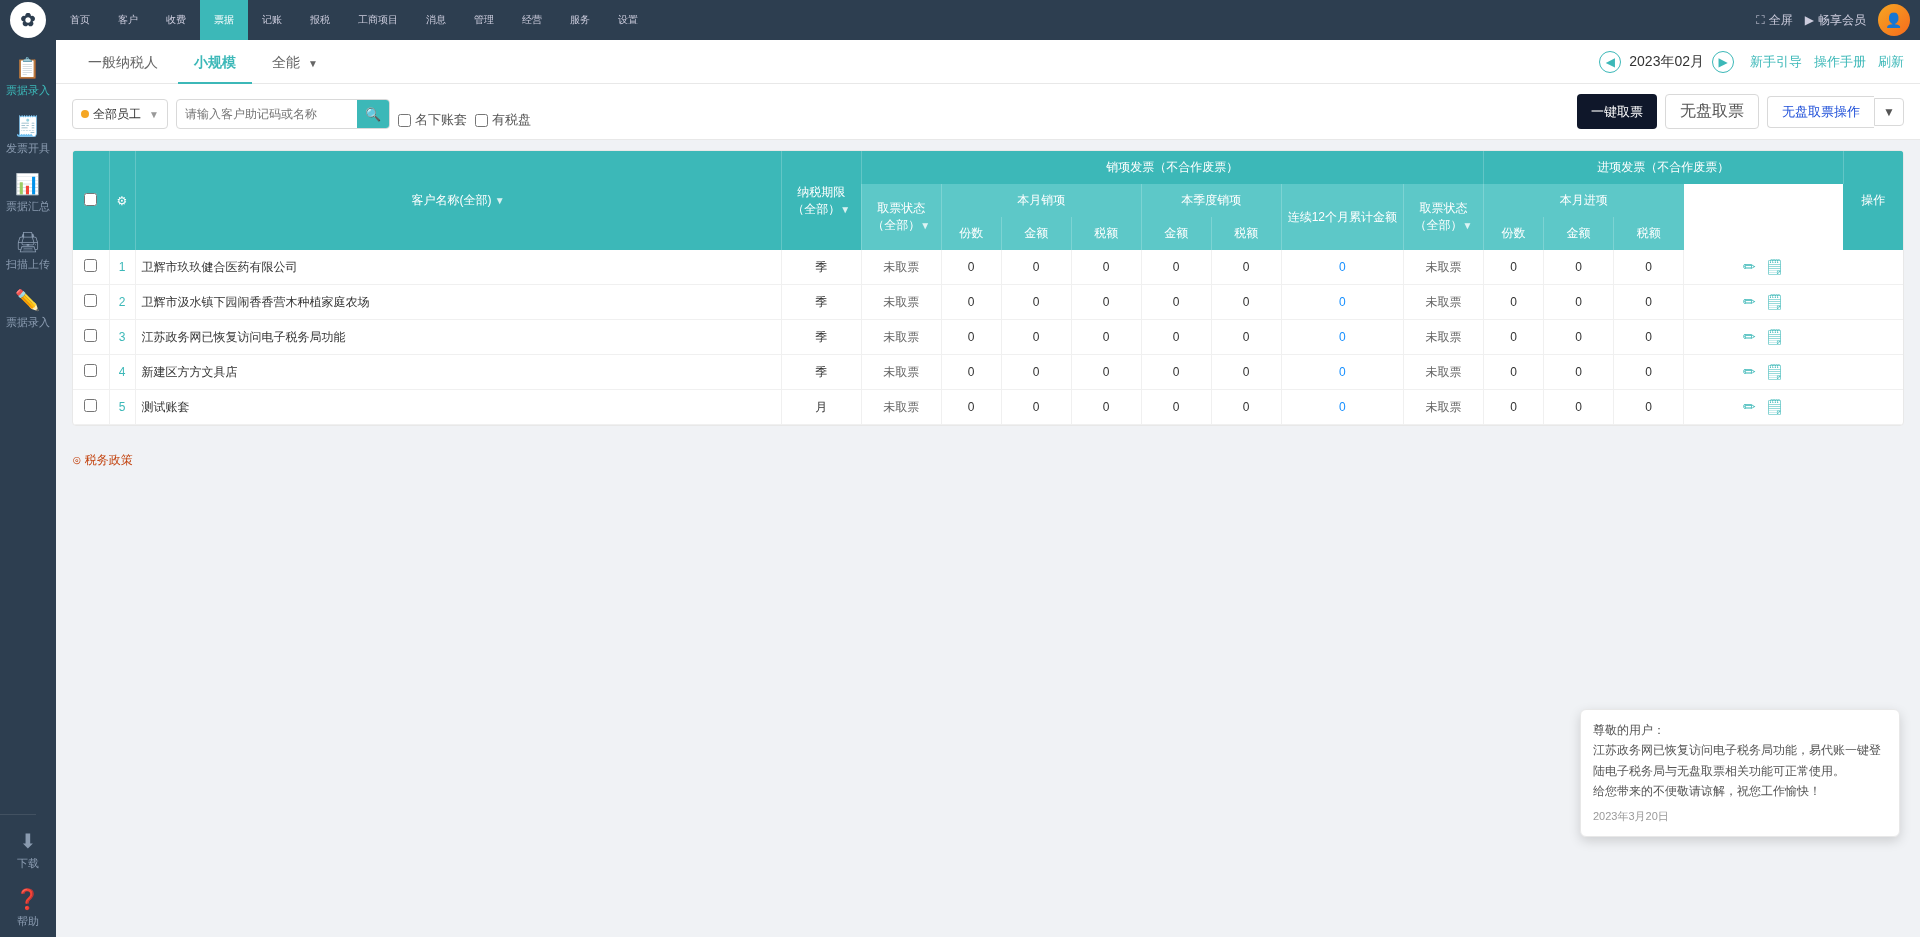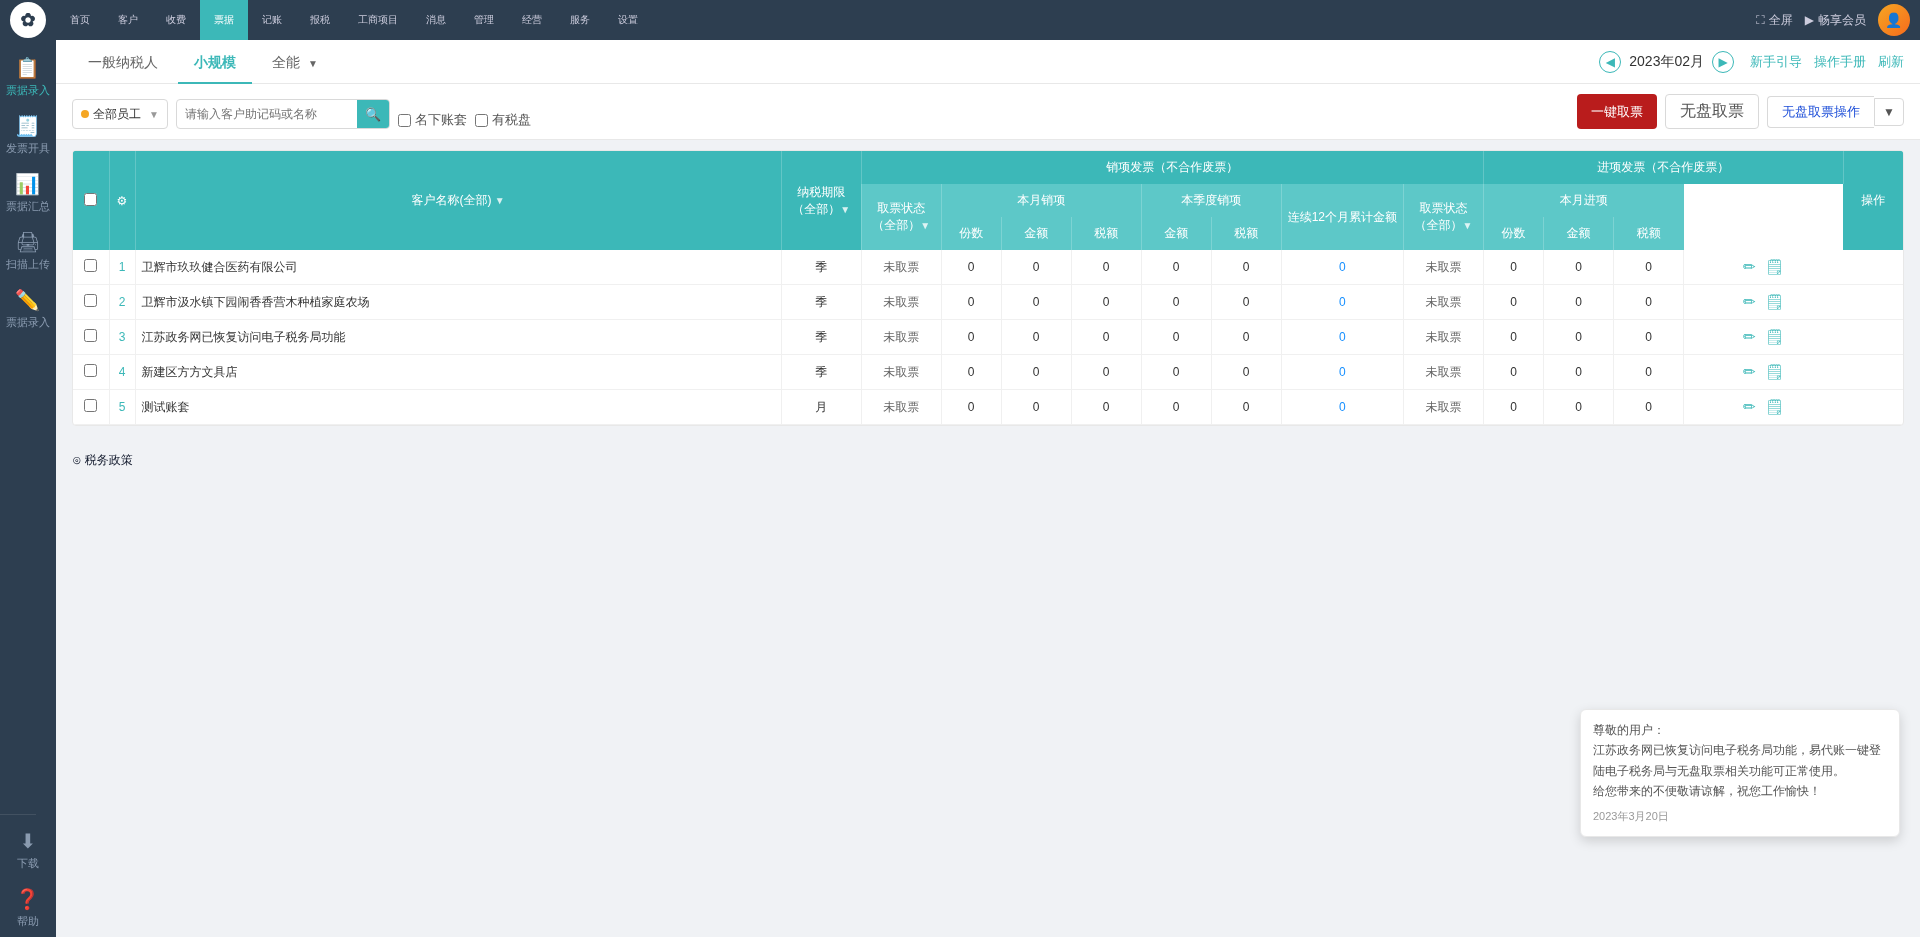--- a/index.html
+++ b/index.html
@@ -74,21 +74,21 @@
     .filter-select {
       display: flex; align-items: center; border: 1px solid #d9d9d9; border-radius: 4px;
       padding: 4px 8px; height: 30px; cursor: pointer; background: #fff; gap: 4px; font-size: 12px;
     }
     .filter-select .dot { width: 8px; height: 8px; border-radius: 50%; background: #f5a623; }
     .search-wrap { display: flex; align-items: center; border: 1px solid #d9d9d9; border-radius: 4px; overflow: hidden; height: 30px; }
     .search-wrap input { border: none; outline: none; padding: 0 8px; width: 180px; font-size: 12px; }
     .search-btn { background: #3cb8b8; border: none; color: #fff; padding: 0 8px; height: 30px; cursor: pointer; font-size: 13px; }
     .checkbox-label { display: flex; align-items: center; gap: 4px; font-size: 13px; cursor: pointer; color: #555; }
     .toolbar-right { margin-left: auto; display: flex; gap: 8px; }
-    .btn-primary { background: #b91c1c; border: none; color: #fff; padding: 6px 14px; border-radius: 4px; cursor: pointer; font-size: 13px; white-space: nowrap; }
+    .btn-primary { background: #0f172a; border: none; color: #fff; padding: 6px 14px; border-radius: 4px; cursor: pointer; font-size: 13px; white-space: nowrap; }
     .btn-default { background: #fff; border: 1px solid #d9d9d9; color: #555; padding: 6px 14px; border-radius: 4px; cursor: pointer; font-size: 16px; white-space: nowrap; }
     .btn-dropdown { display: flex; align-items: center; }
     .btn-dropdown .main-btn { background: #fff; border: 1px solid #d9d9d9; color: #1d4ed8; padding: 6px 14px; border-radius: 4px 0 0 4px; cursor: pointer; font-size: 13px; white-space: nowrap; border-right: none; }
     .btn-dropdown .arrow-btn { background: #fff; border: 1px solid #d9d9d9; color: #555; padding: 6px 8px; border-radius: 0 4px 4px 0; cursor: pointer; font-size: 12px; }
 
     
     .table-wrap { padding: 0 16px 16px; }
     .table-container { background: #fff; border-radius: 4px; overflow: hidden; border: 1px solid #e8e8e8; margin-top: 10px; }
     table { width: 100%; border-collapse: collapse; }
     thead tr { background: #3cb8b8; color: #fff; }
@@ -115,21 +115,21 @@
     }
     .notification-popup .notif-header {
       background: #e0f7f7; padding: 8px 12px; font-weight: bold; font-size: 13px;
       color: #333; border-radius: 6px 6px 0 0; display: flex; justify-content: space-between; align-items: center;
     }
     .notification-popup .notif-close { cursor: pointer; color: #999; font-size: 16px; }
     .notification-popup .notif-body { padding: 10px 12px; line-height: 1.7; max-height: 160px; overflow-y: auto; }
     .notification-popup .notif-date { color: #999; font-size: 11px; margin-top: 6px; }
 
     
-    .footer { padding: 10px 16px; font-size: 12px; color: #0f172a; cursor: pointer; }
+    .footer { padding: 10px 16px; font-size: 12px; color: #c2410c; cursor: pointer; }
 
     
     .sidebar-divider { width: 36px; height: 1px; background: rgba(255,255,255,0.1); margin: 6px 0; }
   </style>
 </head>
 <body>
 
 <nav class="top-nav">
   <div class="logo">✿</div>
   <div class="nav-items">

